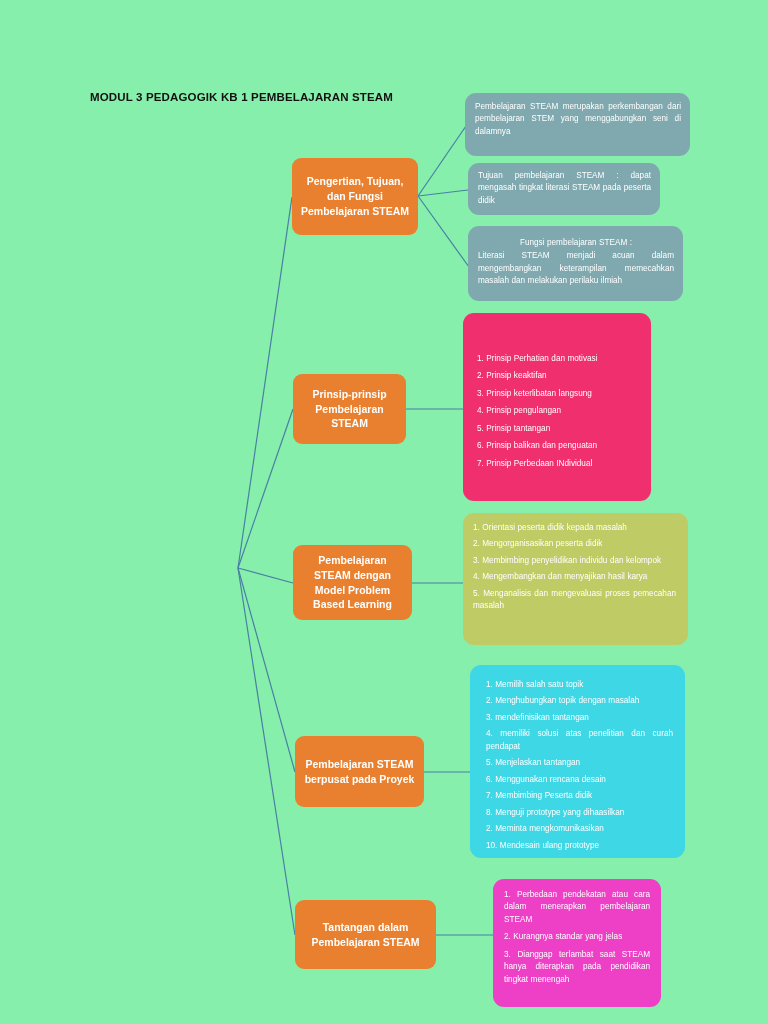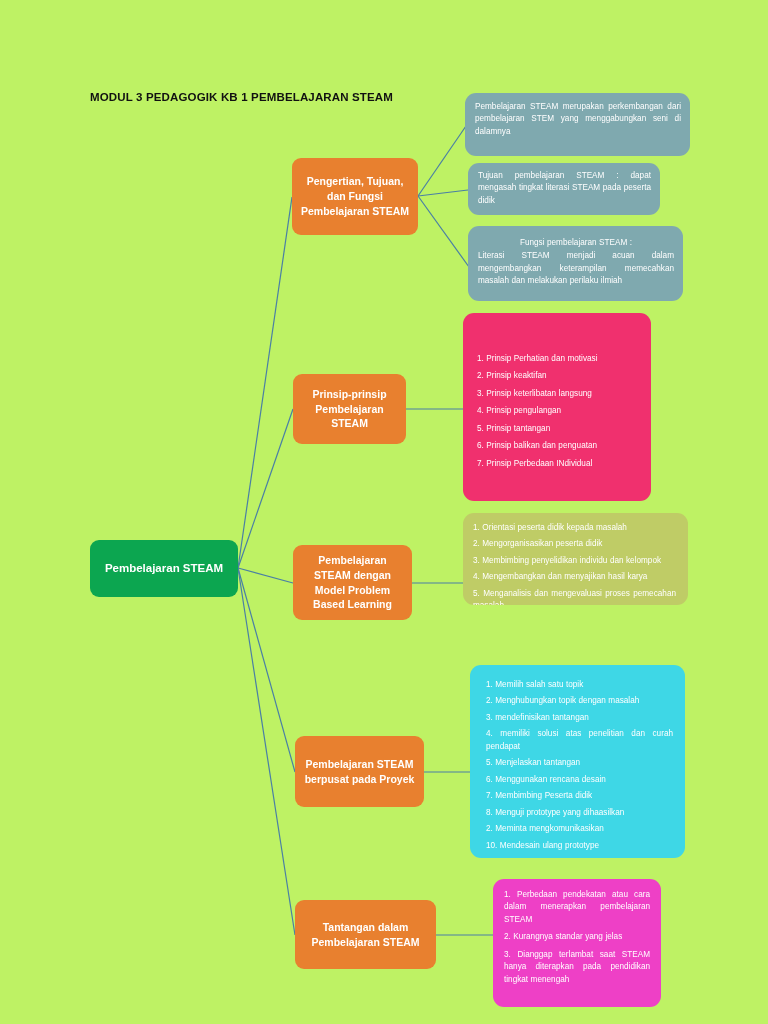--- a/index.html
+++ b/index.html
@@ -8,21 +8,21 @@
     width: 768px;
     height: 1024px;
     background: #ffffff;
     font-family: "Liberation Sans", sans-serif;
   }
 
   #page {
     position: relative;
     width: 768px;
     height: 1024px;
-    background: #bef264;
+    background: #86efac;
     overflow: hidden;
   }
 
   #connectors {
     position: absolute;
     left: 0; top: 0;
     width: 768px;
     height: 1024px;
     pointer-events: none;
   }
@@ -105,21 +105,21 @@
   .t2 .pad { padding: 7px 9px 7px 10px; border-radius: 20px; }
   .t3 { left: 468px; top: 226px; width: 215px; height: 75px; }
   .t3 .pad { padding: 11px 9px 7px 10px; }
 
   
   .p1 { left: 463px; top: 313px; width: 188px; height: 188px; }
   .p1 .pad { padding: 40px 12px 10px 14px; }
   .p1 .li { margin-bottom: 5px; text-align: left; }
 
   
-  .o1 { left: 463px; top: 513px; width: 225px; height: 92px; }
+  .o1 { left: 463px; top: 513px; width: 225px; height: 132px; }
   .o1 .pad { padding: 9px 12px 8px 10px; }
   .o1 .li { margin-bottom: 4px; }
 
   
   .c1 { left: 470px; top: 665px; width: 215px; height: 193px; }
   .c1 .pad { padding: 14px 12px 10px 16px; }
   .c1 .li { margin-bottom: 4px; }
 
   
   .m1 { left: 493px; top: 879px; width: 168px; height: 128px; }
@@ -157,23 +157,20 @@
 
       <line x1="406" y1="409" x2="463" y2="409"></line>
       <line x1="412" y1="583" x2="463" y2="583"></line>
       <line x1="424" y1="772" x2="470" y2="772"></line>
       <line x1="436" y1="935" x2="493" y2="935"></line>
     </g>
   </svg>
 
   <div class="doc-title">MODUL 3 PEDAGOGIK KB 1 PEMBELAJARAN STEAM</div>
 
-  <div class="node node-root root">
-    <span>Pembelajaran STEAM</span>
-  </div>
 
   <div class="node node-branch b1">
     <span>Pengertian, Tujuan, dan Fungsi Pembelajaran STEAM</span>
   </div>
   <div class="node node-branch b2">
     <span>Prinsip-prinsip Pembelajaran STEAM</span>
   </div>
   <div class="node node-branch b3">
     <span>Pembelajaran STEAM dengan Model Problem Based Learning</span>
   </div>

